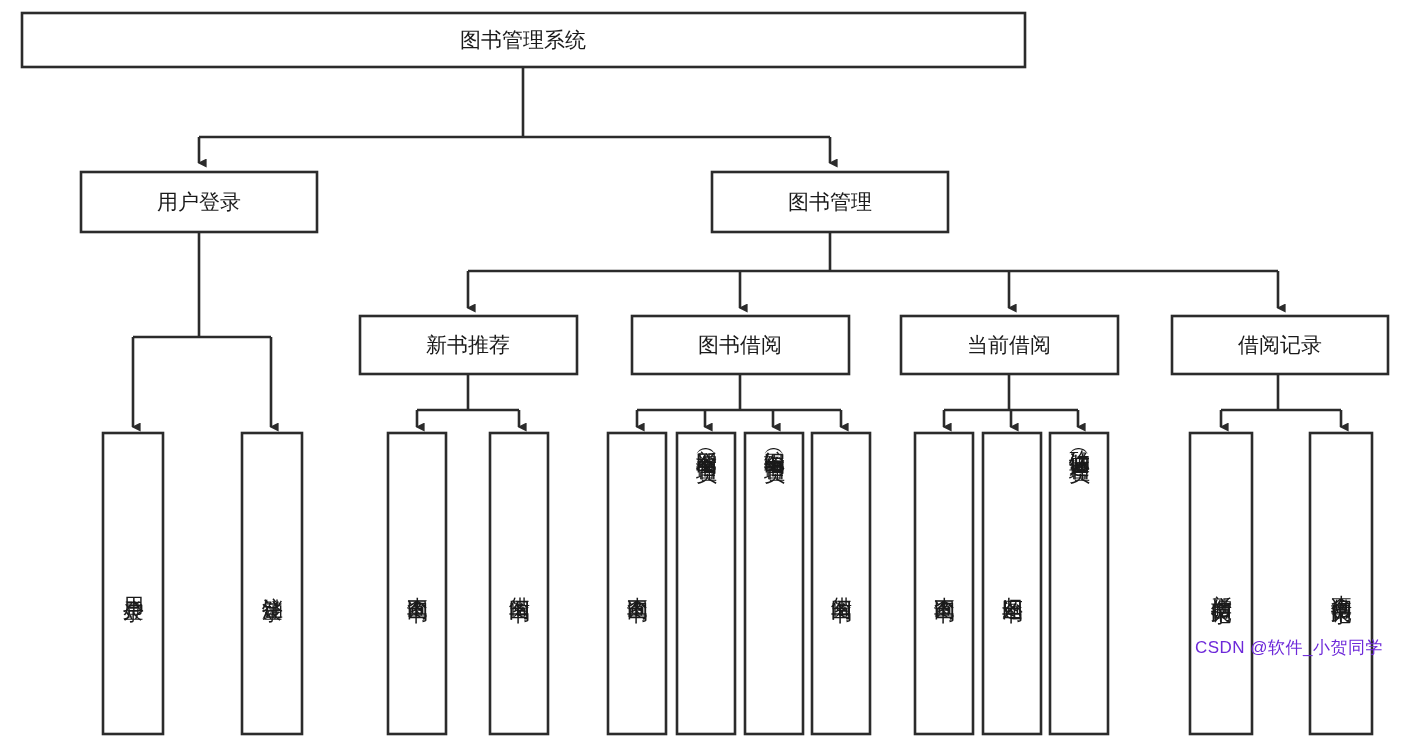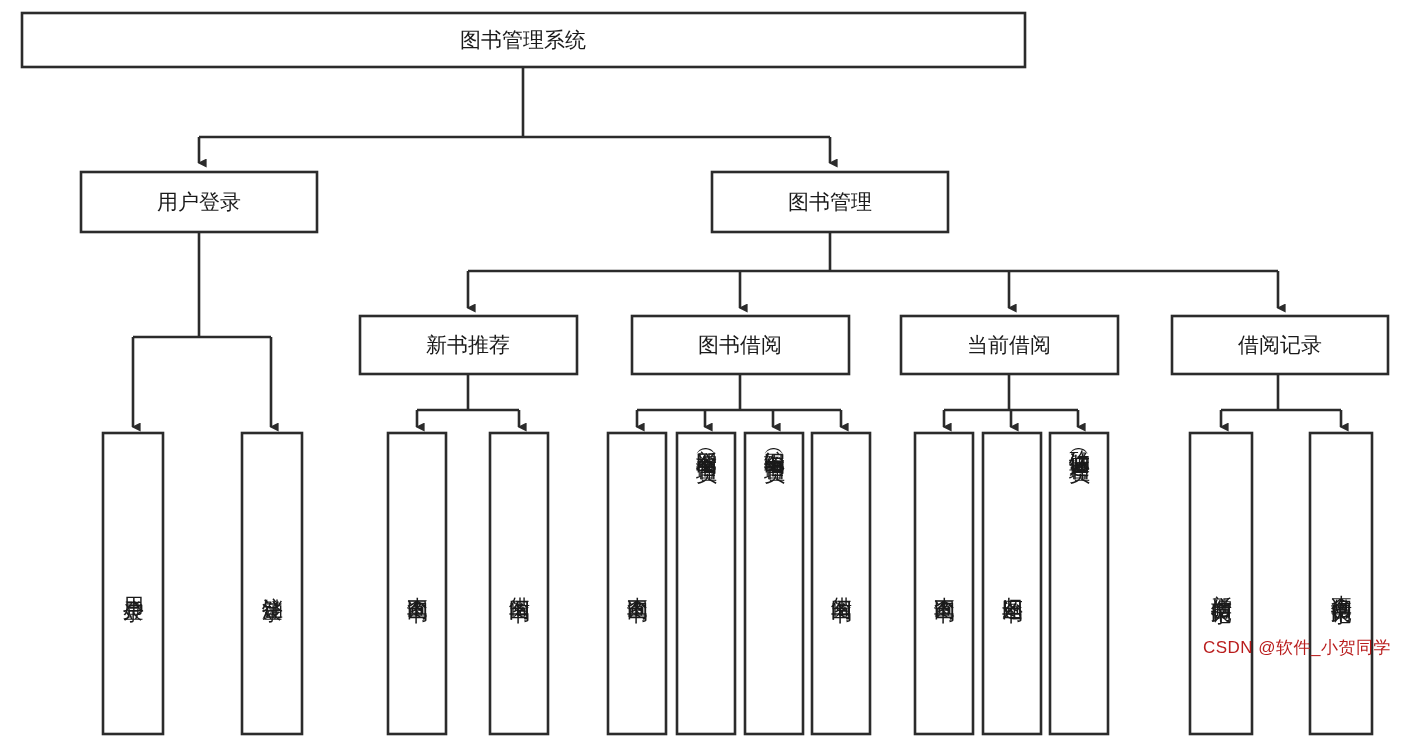--- a/index.html
+++ b/index.html
@@ -58,25 +58,25 @@
   .leaf-wrap {
     position: absolute;
     display: flex;
     align-items: center;
     justify-content: center;
     box-sizing: border-box;
     pointer-events: auto;
   }
   .watermark {
     position: absolute;
-    right: 14px;
+    right: 22px;
     bottom: 6px;
     font-family: "Liberation Sans", "DejaVu Sans", sans-serif;
     font-size: 17px;
-    color: #b91c1c;
+    color: #6d28d9;
     letter-spacing: 0.5px;
     white-space: nowrap;
   }
 </style>
 </head>
 <body>
 
 <div id="diagram-root">
 
   <svg class="diagram-canvas" viewBox="0 0 1405 747">

